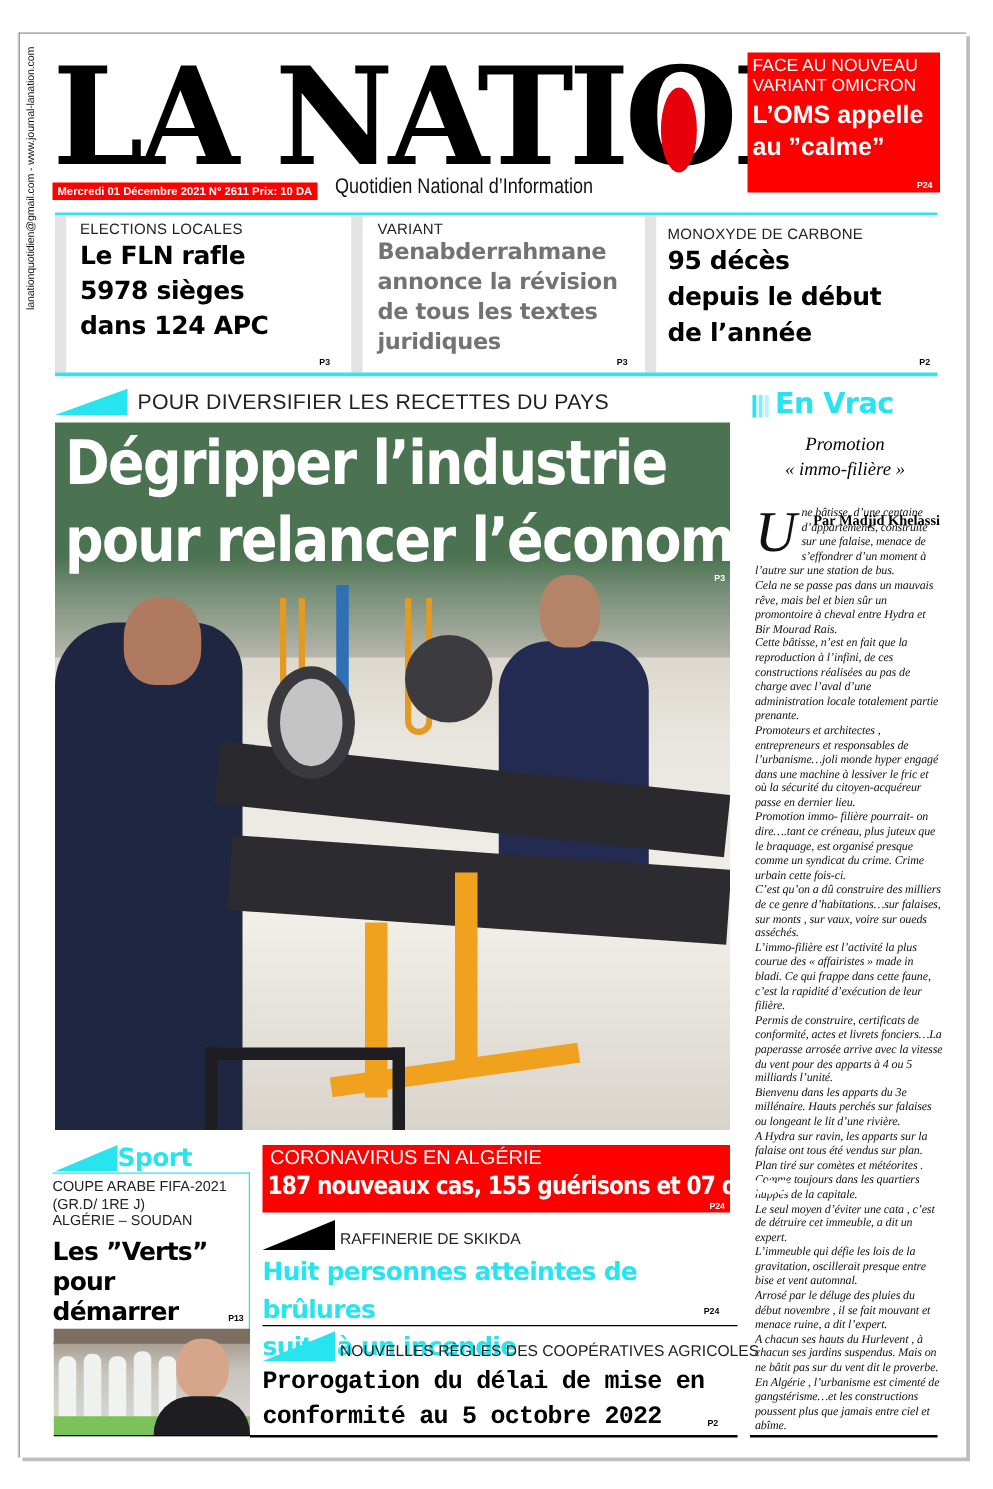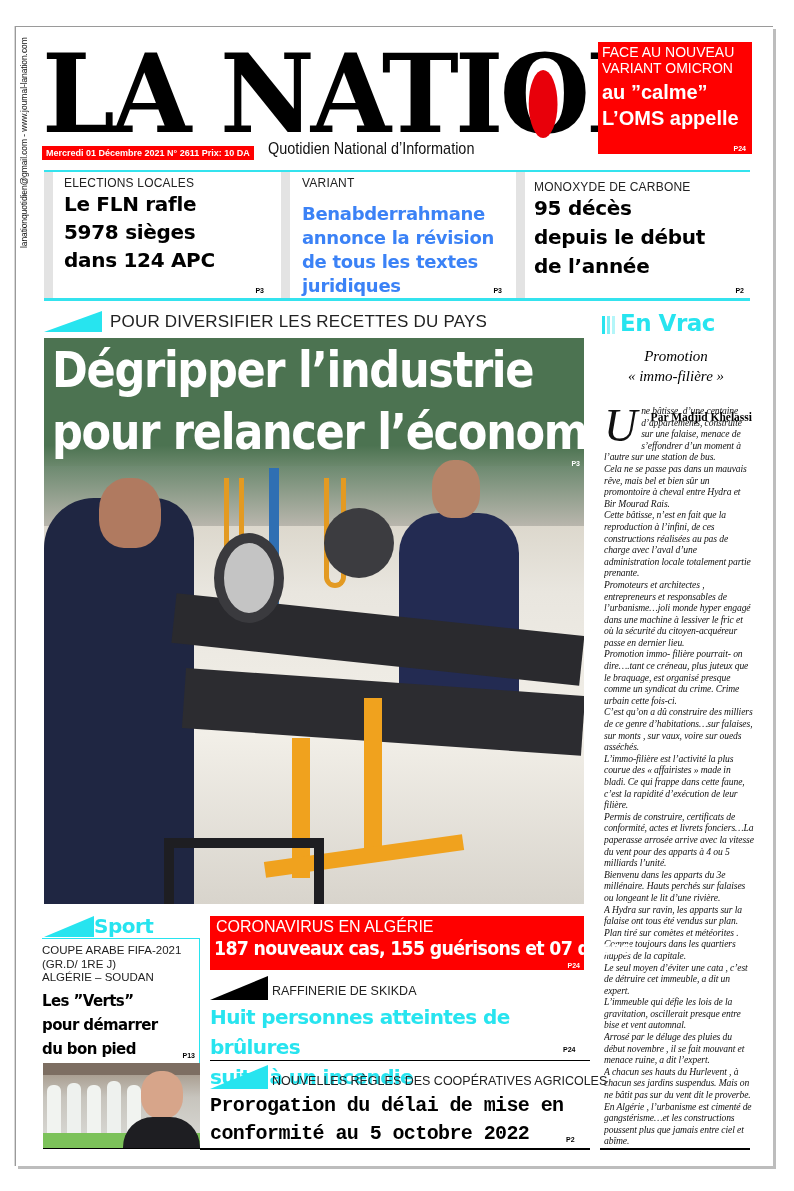--- a/index.html
+++ b/index.html
@@ -123,21 +123,21 @@
   .sport-title {
     position: absolute; left: 94px; top: 914px; font-size: 20px; font-weight: bold; color: #27e4ef;
     font-family: "DejaVu Sans", sans-serif; letter-spacing: -0.5px;
   }
   .sport-box {
     position: absolute; left: 42px; top: 938px; width: 158px; height: 126px;
     border-top: 1px solid #27e4ef; border-right: 1px solid #27e4ef;
   }
   .sport-kicker { position: absolute; left: 0px; top: 5px; font-size: 11.5px; line-height: 13.5px; color: #222; width: 156px; }
   .sport-headline {
-    position: absolute; left: 0px; top: 50px; font-size: 15px; line-height: 24px; font-weight: bold;
+    position: absolute; left: 0px; top: 50px; font-size: 20px; line-height: 24px; font-weight: bold;
     font-family: "DejaVu Sans", sans-serif; letter-spacing: -0.6px; width: 156px;
   }
   .sport-box .page-ref { right: 4px; bottom: 5px; }
   .sport-photo {
     position: absolute; left: 43px; top: 1063px; width: 157px; height: 86px; overflow: hidden;
     background: linear-gradient(180deg, #7e6d62 0%, #a69a8c 10%, #c7c4bd 40%, #dcdcd8 100%);
   }
   .sport-bottom-line { position: absolute; left: 43px; top: 1148px; width: 168px; height: 1px; background: #000; }
 
   
@@ -173,22 +173,22 @@
 <div class="masthead"><span>LA NATI</span><span class="o-red"><span>O</span></span><span>N</span></div>
 <div class="dateline">Mercredi 01 Décembre 2021 N° 2611 Prix: 10 DA</div>
 <div class="tagline">Quotidien National d’Information</div>
 
 <div class="omicron-box">
   <div class="kicker">
     <div>FACE AU NOUVEAU</div>
     <div>VARIANT OMICRON</div>
   </div>
   <div class="headline">
+    <div>L’OMS appelle</div>
     <div>au ”calme”</div>
-    <div>L’OMS appelle</div>
   </div>
   <div class="page-ref">P24</div>
 </div>
 
 <div class="strip-top-line"></div>
 <div class="gray-sep" style="left:44px;"></div>
 <div class="gray-sep" style="left:281px;"></div>
 <div class="gray-sep" style="left:516px;"></div>
 
 <div class="brief" style="left:64px; width:206px;">
@@ -196,21 +196,21 @@
   <div class="headline">
     <div>Le FLN rafle</div>
     <div>5978 sièges</div>
     <div>dans 124 APC</div>
   </div>
   <div class="page-ref">P3</div>
 </div>
 
 <div class="brief" style="left:302px; width:206px;">
   <div class="kicker">VARIANT</div>
-  <div class="headline" style="color:#3b82f6; font-size:18px; line-height:24px; margin-top:12px;">
+  <div class="headline" style="color:#737373; font-size:18px; line-height:24px; margin-top:0;">
     <div>Benabderrahmane</div>
     <div>annonce la révision</div>
     <div>de tous les textes</div>
     <div>juridiques</div>
   </div>
   <div class="page-ref">P3</div>
 </div>
 
 <div class="brief" style="left:534px; width:216px; top:180px;">
   <div class="kicker">MONOXYDE DE CARBONE</div>

